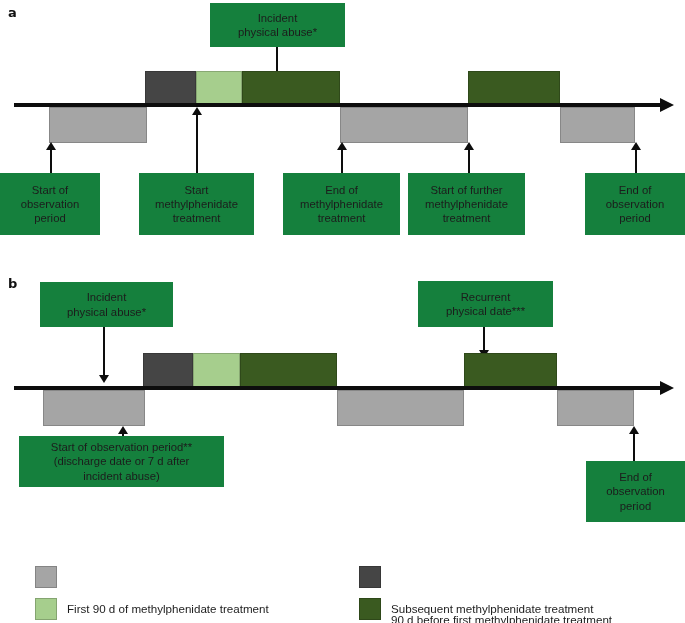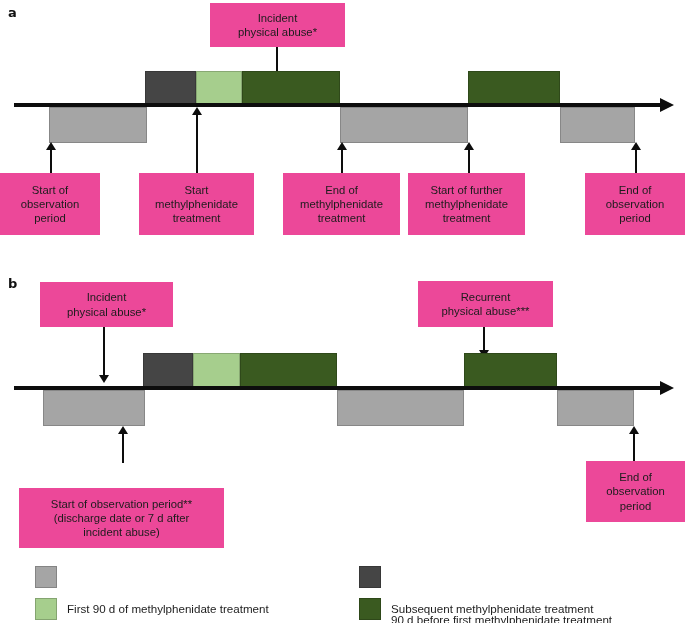--- a/index.html
+++ b/index.html
@@ -45,21 +45,21 @@
   
   .blk {
     position: absolute;
     box-sizing: border-box;
     border: 1px solid rgba(0,0,0,0.18);
   }
   
   .lbl {
     position: absolute;
     box-sizing: border-box;
-    background: #ec4899;
+    background: #15803d;
     display: flex;
     align-items: center;
     justify-content: center;
     text-align: center;
     font-size: 11.3px;
     line-height: 14.2px;
     color: #1c1c1c;
     padding: 2px 4px;
     white-space: pre-line;
   }
@@ -148,39 +148,39 @@
 period</div>
 
   <div class="panel-letter" style="left:8px; top:277px;">b</div>
 
   <div class="lbl" style="left:40px; top:282px; width:133px; height:45px;">Incident
 physical abuse*</div>
   <div class="conn" style="left:103px; top:327px; height:50px;"></div>
   <div class="arrow-down" style="left:99px; top:375px;"></div>
 
   <div class="lbl" style="left:418px; top:281px; width:135px; height:46px;">Recurrent
-physical abuse***</div>
+physical date***</div>
   <div class="conn" style="left:483px; top:327px; height:25px;"></div>
   <div class="arrow-down" style="left:479px; top:350px;"></div>
 
   <div class="blk" style="left:143px; top:353px; width:50px; height:35px; background:#454545;"></div>
   <div class="blk" style="left:193px; top:353px; width:47px; height:35px; background:#a6ce8d;"></div>
   <div class="blk" style="left:240px; top:353px; width:97px; height:35px; background:#3a5a20;"></div>
   <div class="blk" style="left:464px; top:353px; width:93px; height:35px; background:#3a5a20;"></div>
 
   <div class="axis" style="left:14px; top:386px; width:650px;"></div>
   <div class="axis-head" style="left:660px; top:381px;"></div>
 
   <div class="blk" style="left:43px; top:390px; width:102px; height:36px; background:#a5a5a5;"></div>
   <div class="blk" style="left:337px; top:390px; width:127px; height:36px; background:#a5a5a5;"></div>
   <div class="blk" style="left:557px; top:390px; width:77px; height:36px; background:#a5a5a5;"></div>
 
   <div class="arrow-up" style="left:118px; top:426px;"></div>
   <div class="conn" style="left:122px; top:433px; height:30px;"></div>
-  <div class="lbl" style="left:19px; top:488px; width:205px; height:60px;">Start of observation period**
+  <div class="lbl" style="left:19px; top:436px; width:205px; height:51px;">Start of observation period**
 (discharge date or 7 d after
 incident abuse)</div>
 
   <div class="arrow-up" style="left:629px; top:426px;"></div>
   <div class="conn" style="left:633px; top:433px; height:29px;"></div>
   <div class="lbl" style="left:586px; top:461px; width:99px; height:61px;">End of
 observation
 period</div>
 
   <div class="legend-swatch" style="left:35px; top:566px; background:#a5a5a5;"></div>

